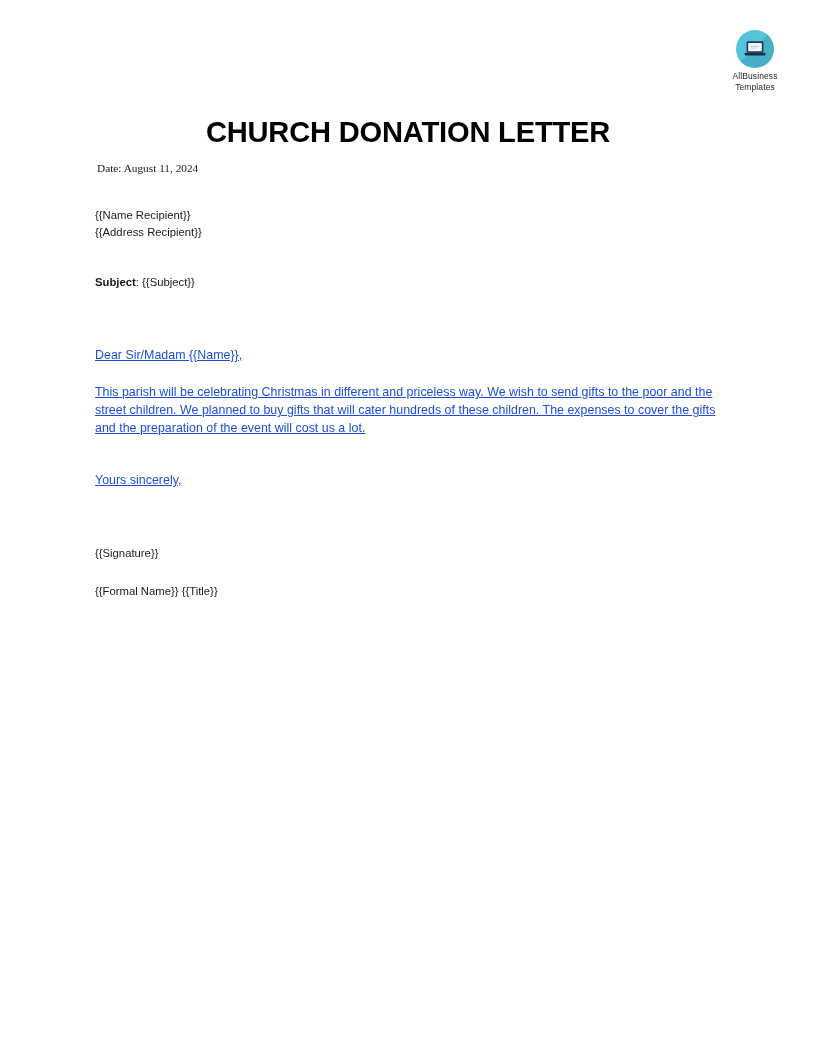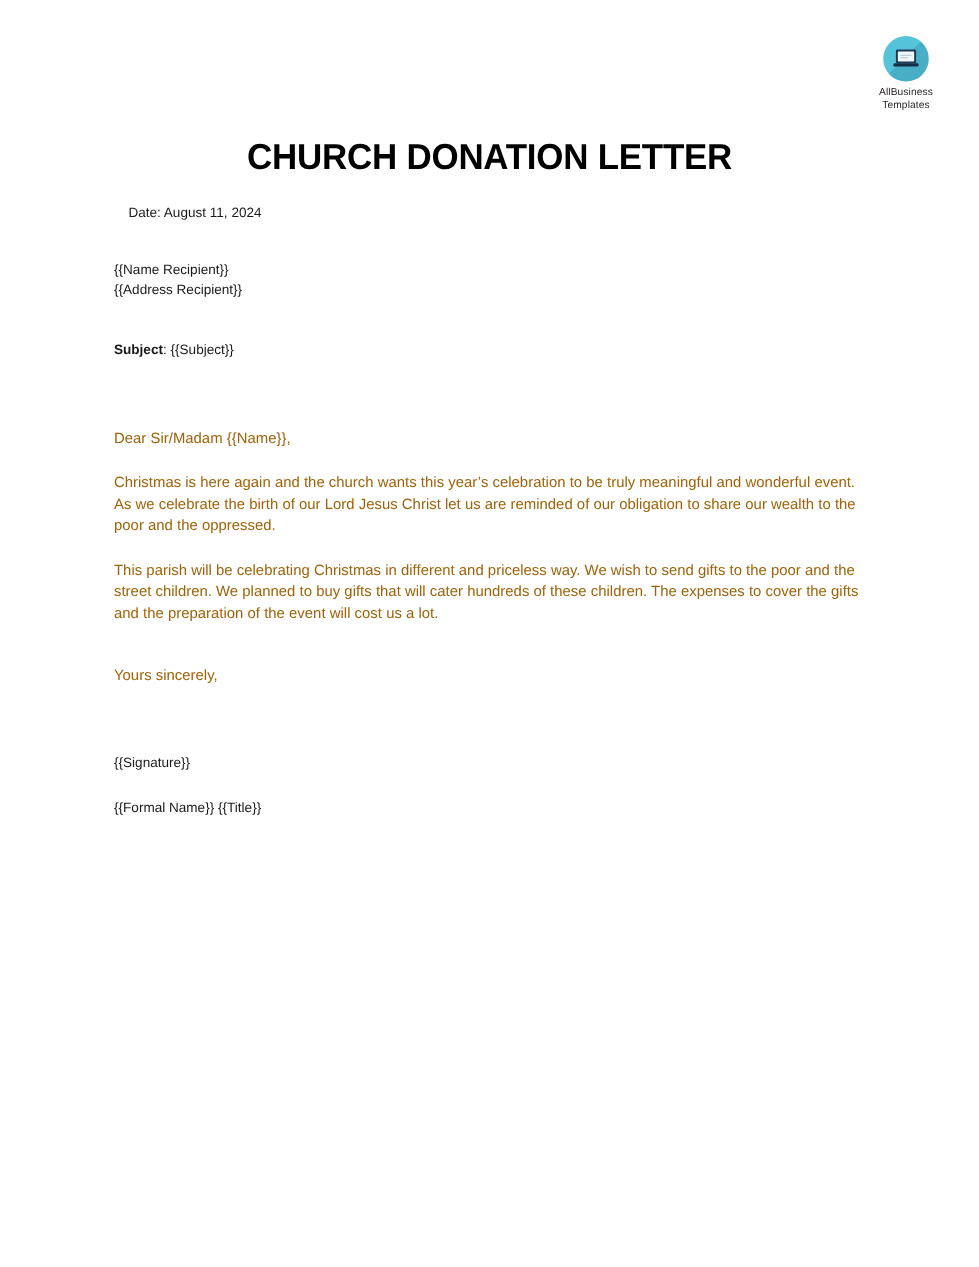--- a/index.html
+++ b/index.html
@@ -98,25 +98,26 @@
     font-family: "Liberation Sans", sans-serif;
     font-size: 11.3px;
     line-height: 17.5px;
     color: #1a1a1a;
   }
   
   .narrow {
     font-family: "Liberation Sans Narrow", "Liberation Sans", sans-serif;
     font-size: 12.4px;
     line-height: 18px;
-    color: #a16207;
+    color: #1d4ed8;
     letter-spacing: 0.02px;
+    text-decoration: underline;
   }
 
-  .blk-date      { margin: 12px; }
+  .blk-date      { margin: 2px; font-family: Liberation Serif, serif; }
   .blk-recipient { margin: 29px 0 0 0; }
   .blk-recipient .line { display: block; }
   .blk-subject   { margin: 32px 0 0 0; }
   .blk-subject b { font-weight: 700; }
 
   .blk-salutation { margin: 55px 0 0 0; }
   .para           { margin: 19px 0 0 0; text-align: left; }
 
   .blk-thanks    { margin: 18px 0 0 0; }
   .blk-closing   { margin: 34px 0 0 0; }
@@ -153,21 +154,20 @@
 
     <p class="wide blk-recipient">
       <span class="line">{{Name Recipient}}</span>
       <span class="line">{{Address Recipient}}</span>
     </p>
 
     <p class="wide blk-subject"><b>Subject</b><span>: </span><span>{{Subject}}</span></p>
 
     <p class="narrow blk-salutation">Dear Sir/Madam {{Name}},</p>
 
-    <p class="narrow para">Christmas is here again and the church wants this year’s celebration to be truly meaningful and wonderful event. As we celebrate the birth of our Lord Jesus Christ let us are reminded of our obligation to share our wealth to the poor and the oppressed.</p>
     <p class="narrow para">This parish will be celebrating Christmas in different and priceless way. We wish to send gifts to the poor and the street children. We planned to buy gifts that will cater hundreds of these children. The expenses to cover the gifts and the preparation of the event will cost us a lot.</p>
 
     <p class="narrow blk-closing">Yours sincerely,</p>
 
     <p class="wide blk-signature">{{Signature}}</p>
     <p class="wide blk-formal">{{Formal Name}} {{Title}}</p>
 
   </div>
 </div>
 

